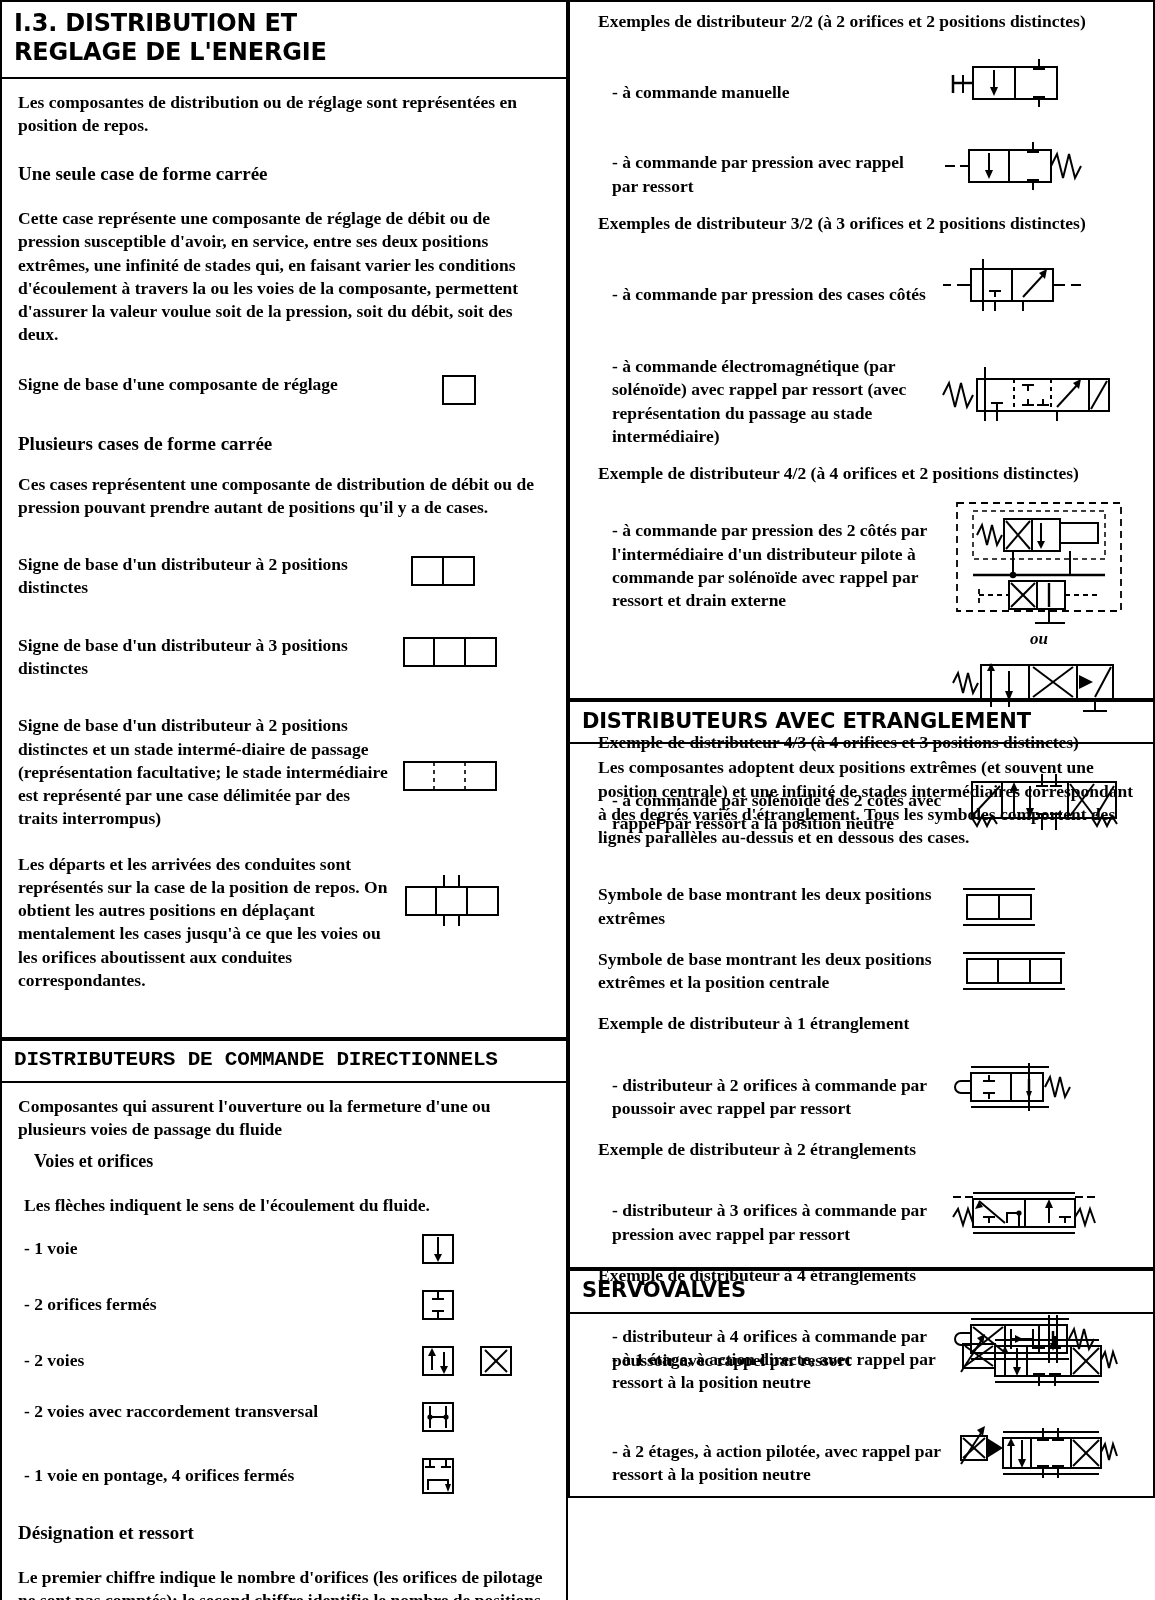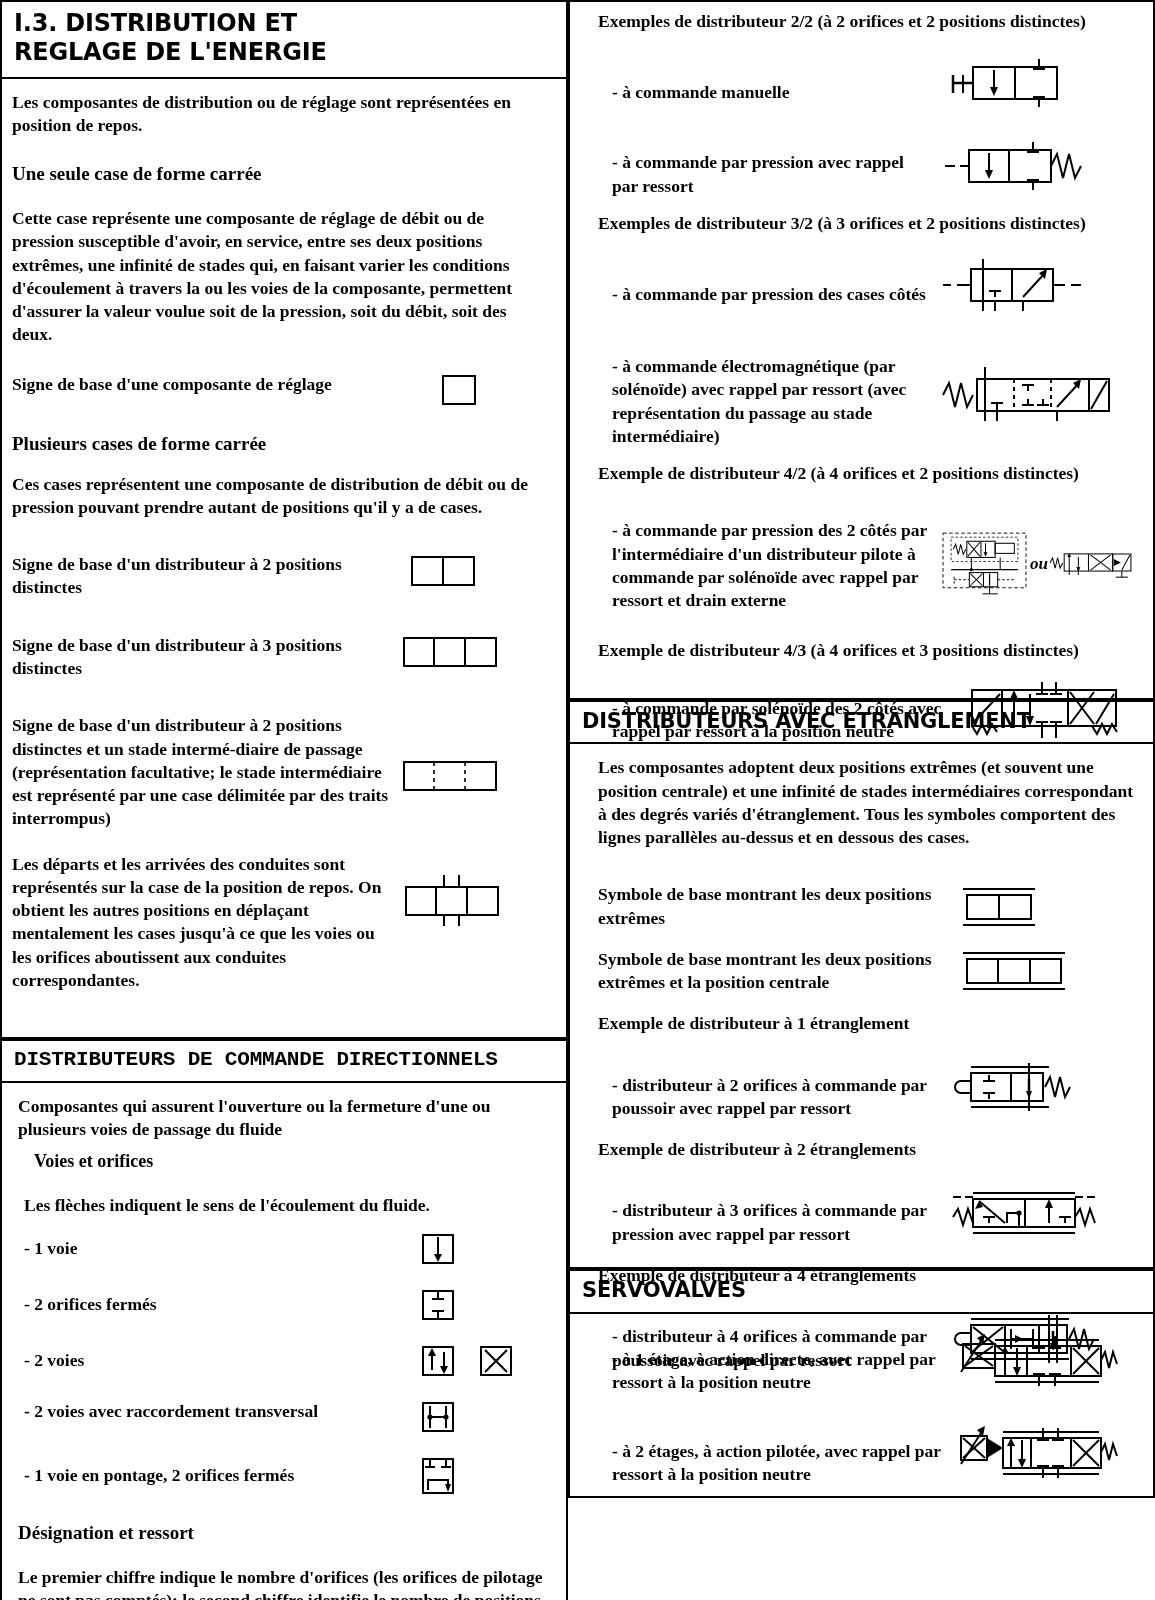--- a/index.html
+++ b/index.html
@@ -52,21 +52,21 @@
 
 <div class="page">
 
   <div class="col-left">
 
     <div class="hdr big">
       <div>I.3. DISTRIBUTION ET</div>
       <div>REGLAGE DE L'ENERGIE</div>
     </div>
 
-    <div class="body" style="height:960px; padding:12px 16px 0 10px;">
+    <div class="body" style="height:960px; padding:12px 16px 0 16px;">
 
       <p class="t">Les composantes de distribution ou de réglage sont représentées en position de repos.</p>
 
       <div class="gap26"></div>
       <p class="sub">Une seule case de forme carrée</p>
 
       <div class="gap22"></div>
       <p class="t">Cette case représente une composante de réglage de débit ou de pression susceptible d'avoir, en service, entre ses deux positions extrêmes, une infinité de stades qui, en faisant varier les conditions d'écoulement à travers la ou les voies de la composante, permettent d'assurer la valeur voulue soit de la pression, soit du débit, soit des deux.</p>
 
       <div class="gap26"></div>
@@ -229,21 +229,21 @@
             <circle cx="10" cy="17" r="2.6" fill="#000"></circle>
             <circle cx="26" cy="17" r="2.6" fill="#000"></circle>
           </svg>
         </div>
       </div>
 
       <div class="gap22"></div>
 
       <div class="row" style="align-items:center">
         <div class="txt" style="padding-left:6px">
-            <p class="t">- 1 voie en pontage, 2 orifices fermés</p>
+            <p class="t">- 1 voie en pontage, 4 orifices fermés</p>
           </div>
         <div class="sym" style="width:130px">
           <svg width="36" height="40" viewBox="0 0 36 40">
             <rect x="3" y="3" width="30" height="34" fill="none" stroke="#000" stroke-width="2"></rect>
             <line x1="10" y1="4" x2="10" y2="11" stroke="#000" stroke-width="2"></line>
             <line x1="5" y1="11" x2="15" y2="11" stroke="#000" stroke-width="2"></line>
             <line x1="26" y1="4" x2="26" y2="11" stroke="#000" stroke-width="2"></line>
             <line x1="21" y1="11" x2="31" y2="11" stroke="#000" stroke-width="2"></line>
             <path d="M8 34 L8 24 L28 24 L28 32" fill="none" stroke="#000" stroke-width="2"></path>
             <polygon points="28,36 25,28 31,28" fill="#000"></polygon>
@@ -367,21 +367,21 @@
       </div>
 
       <div class="gap14"></div>
       <p class="t">Exemple de distributeur 4/2 (à 4 orifices et 2 positions distinctes)</p>
 
       <div class="gap14"></div>
       <div class="row">
         <div class="txt indent">
             <p class="t">- à commande par pression des 2 côtés par l'intermédiaire d'un distributeur pilote à commande par solénoïde avec rappel par ressort et drain externe</p>
           </div>
-        <div class="sym" style="width:200px; align-items:center">
+        <div class="sym" style="width:200px; flex-direction:column; align-items:center">
           <svg width="180" height="130" viewBox="0 0 180 130">
             <rect x="8" y="4" width="164" height="108" fill="none" stroke="#000" stroke-width="1.8" stroke-dasharray="7,5"></rect>
             <rect x="24" y="12" width="132" height="48" fill="none" stroke="#000" stroke-width="1.5" stroke-dasharray="5,4"></rect>
             <polyline points="28,36 33,26 38,46 43,26 48,46 53,36" fill="none" stroke="#000" stroke-width="2"></polyline>
             <rect x="55" y="20" width="56" height="32" fill="none" stroke="#000" stroke-width="2"></rect>
             <line x1="83" y1="20" x2="83" y2="52" stroke="#000" stroke-width="2"></line>
             <line x1="57" y1="22" x2="81" y2="50" stroke="#000" stroke-width="2"></line>
             <line x1="81" y1="22" x2="57" y2="50" stroke="#000" stroke-width="2"></line>
             <line x1="92" y1="24" x2="92" y2="44" stroke="#000" stroke-width="2"></line>
             <polygon points="92,50 88,42 96,42" fill="#000"></polygon>

